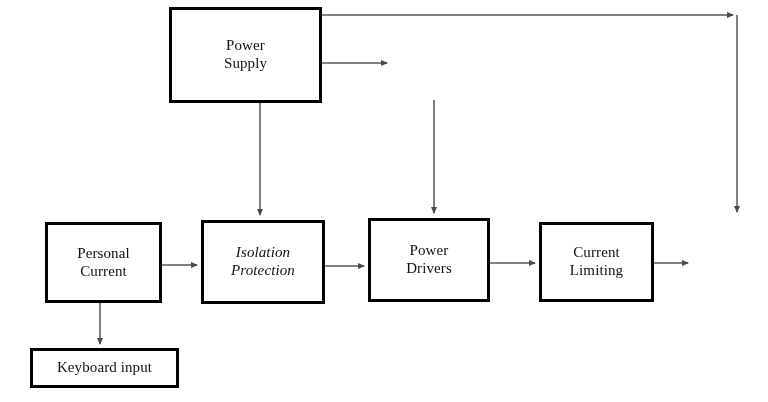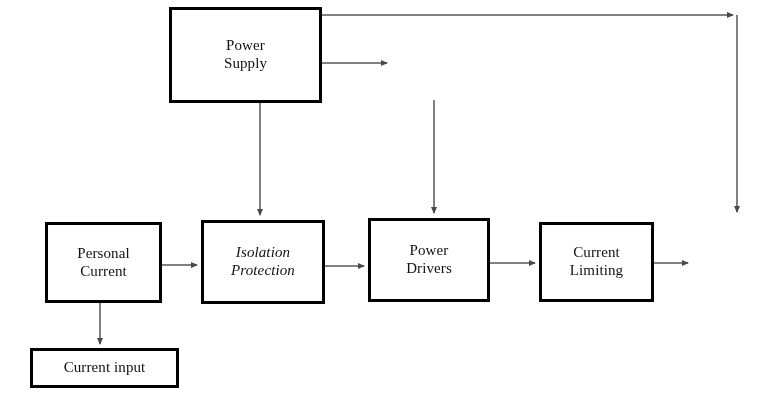--- a/index.html
+++ b/index.html
@@ -134,16 +134,16 @@
 Drivers</span>
   </div>
 
   <div class="node-box" style="left:515px; top:222px; width:115px; height:80px;">
     <span class="node-label">Current
 Limiting</span>
   </div>
 
 
   <div class="node-box" style="left:6px; top:348px; width:149px; height:40px;">
-    <span class="node-label">Current input</span>
+    <span class="node-label">Keyboard input</span>
   </div>
 
 </div>
 
 </body></html>

